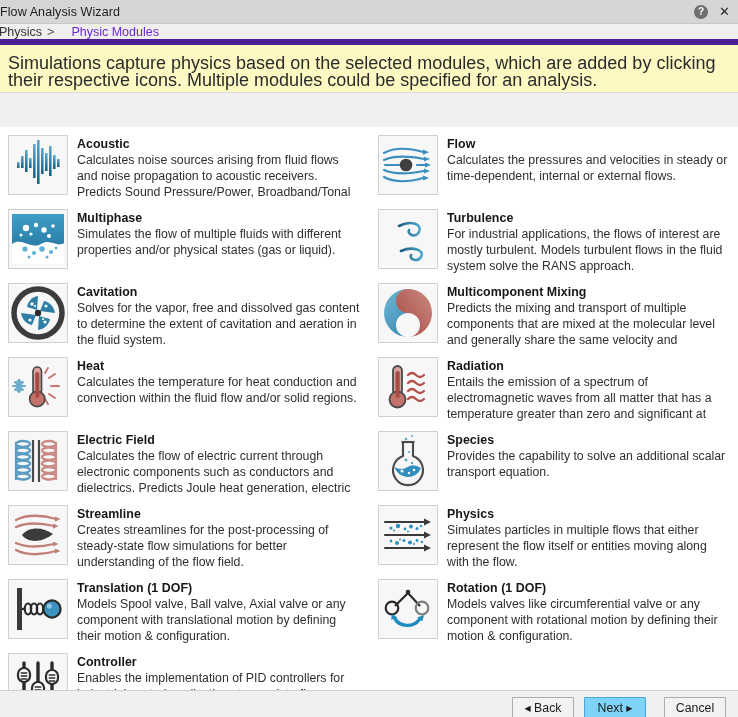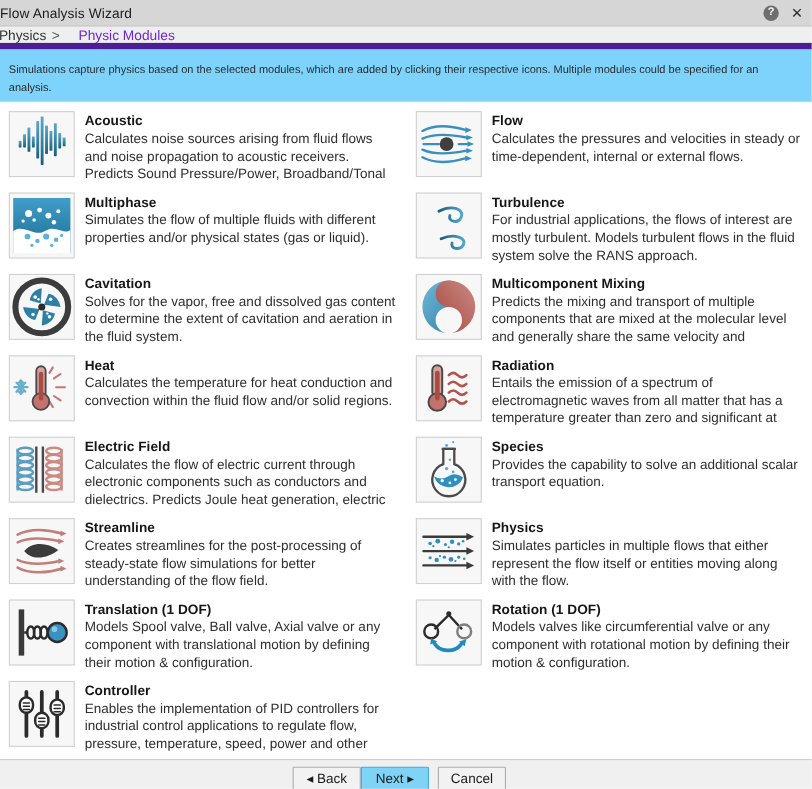--- a/index.html
+++ b/index.html
@@ -30,51 +30,52 @@
     height:21px; background:#efefef; border-bottom:6px solid #4c1d95;
     display:flex; align-items:flex-end; padding-left:0px; flex:0 0 auto;
     font-size:12.5px; color:#333;
   }
   .breadcrumb .crumb { color:#333; margin-left:-1px; }
   .breadcrumb .sep { color:#555; padding:0 5px; }
   .breadcrumb .crumb.active { color:#6d28d9; cursor:pointer;margin-left:12px; }
 
   
   .description {
-    background:#7dd3fc; border-bottom:1px solid #d8d8d8;
-    padding:10px 14px 12px 8px; font-size:10px; line-height:17px; color:#2b2b2b;
+    background:#fef9c3; border-bottom:1px solid #d8d8d8;
+    padding:10px 14px 12px 8px; font-size:18px; line-height:17px; color:#2b2b2b;
     flex:0 0 auto; height:48px;
   }
 
   
   .modules {
     flex:1 1 auto; background:#ffffff; position:relative;
     padding: 4px 0 0 0;
     display:grid; grid-template-columns: 370px 368px;
     grid-auto-rows: 74px;
     align-content:start;
     overflow:hidden;
+    margin-top:34px;
   }
   .module { display:flex; align-items:flex-start; padding:4px 8px 0 8px; }
   .module .icon-box {
     width:60px; height:60px; flex:0 0 60px;
     border:1px solid #d0d0d0; background:#f7f7f7;
     display:flex; align-items:center; justify-content:center;
     cursor:pointer; overflow:hidden;
   }
   .module .icon-box svg { display:block; }
   .module .text { padding-left:9px; padding-top:2px; overflow:hidden; }
   .module .mname { font-size:12.4px; font-weight:700; color:#161616; line-height:14px; margin-bottom:1px; letter-spacing:0.05px;}
   .module .mdesc { font-size:12.3px; color:#2f2f2f; line-height:16.2px; max-height:49px; overflow:hidden; }
 
   
   .footer {
     flex:0 0 auto; height:27px; background:#f0f0f0; border-top:1px solid #cfcfcf;
-    display:flex; align-items:flex-start; justify-content:center;
-    padding:6px 12px 0 0; position:relative;
+    display:flex; align-items:flex-start; justify-content:flex-end;
+    padding:6px 12px 0 0; gap:10px; position:relative;
   }
   .btn {
     height:22px; min-width:62px; font-size:12.3px; border:1px solid #adadad;
     background:#f2f2f2; color:#1a1a1a; cursor:pointer; padding:0 10px;
     display:flex; align-items:center; justify-content:center; border-radius:1px;
     font-family:"Liberation Sans", sans-serif;
   }
   .btn.primary { background:#7fd3f7; border-color:#4aa8d8; }
   .btn.sep-left { margin-left:8px; }
 </style>

